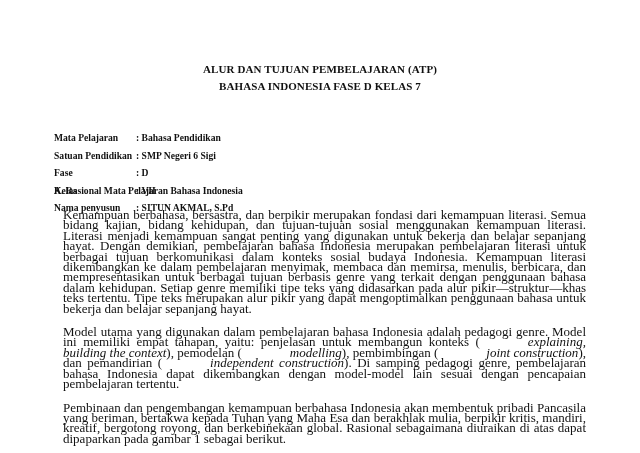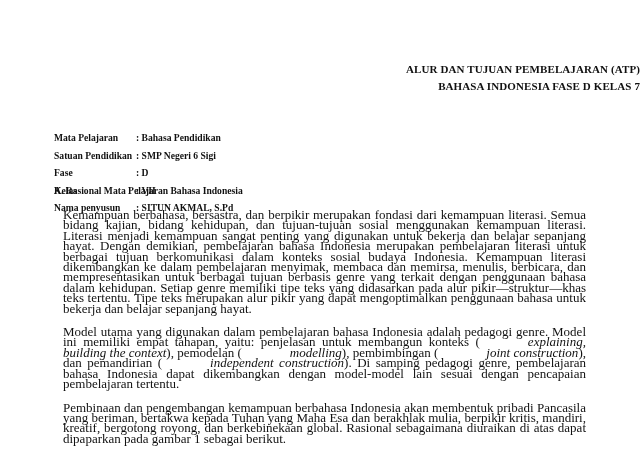--- a/index.html
+++ b/index.html
@@ -2,21 +2,21 @@
 <html><head>
 <meta charset="utf-8">
 <style>
   html, body { margin: 0; padding: 0; }
   body {
     width: 640px; height: 453px; background: #ffffff; overflow: hidden;
     font-family: "Liberation Serif", "DejaVu Serif", serif; color: #111111;
     position: relative;
   }
   .page { position: absolute; left: 0; top: 0; width: 640px; height: 453px; }
-  .title-block { position: absolute; top: 61px; left: 0; width: 640px; text-align: right; }
+  .title-block { position: absolute; top: 61px; left: 0; width: 640px; text-align: center; }
   .title-line { font-weight: bold; font-size: 11px; line-height: 17px; letter-spacing: 0.1px; }
   .meta { position: absolute; top: 107px; left: 54px; margin-top: 22px; }
   .meta-row { display: flex; height: 17.5px; font-size: 9.6px; font-weight: bold; line-height: 17.5px; }
   .meta-label { width: 82px; }
   .meta-value { }
   .section { position: absolute; top: 184px; left: 54px; width: 532px; }
   .section-heading { font-weight: bold; font-size: 9.6px; line-height: 13px; margin-bottom: 2px; }
   .para { margin-left: 9px; font-size: 13px; line-height: 10.4px; text-align: justify; margin-bottom: 4px; }
   .para i { font-style: italic; padding-left: 48px; }
 </style>

